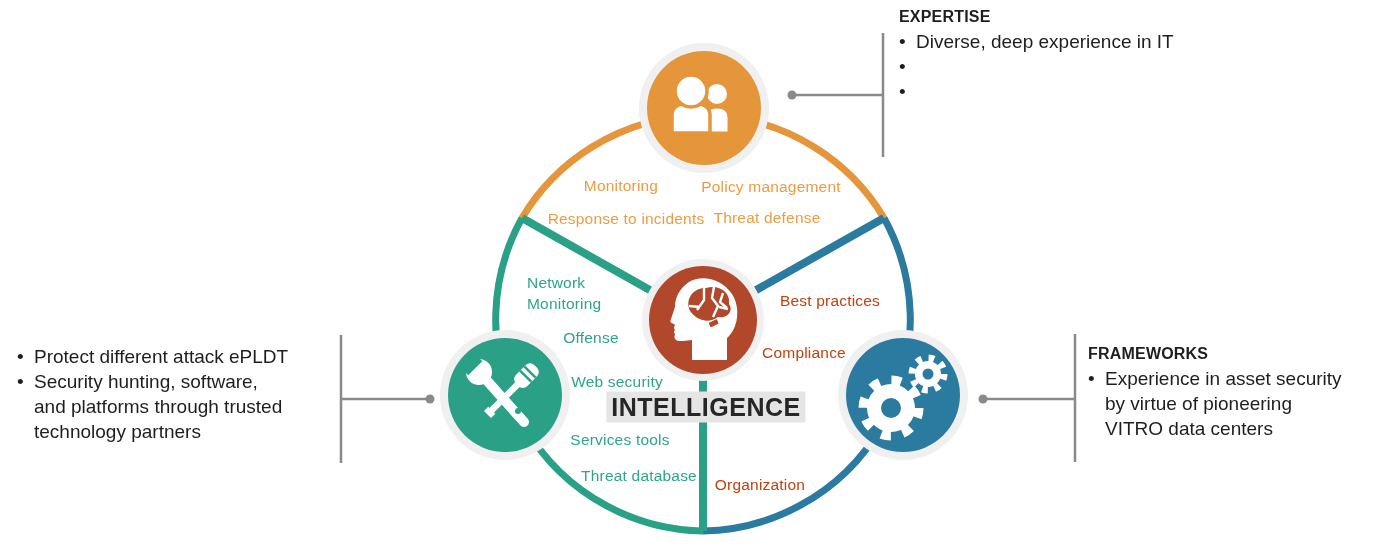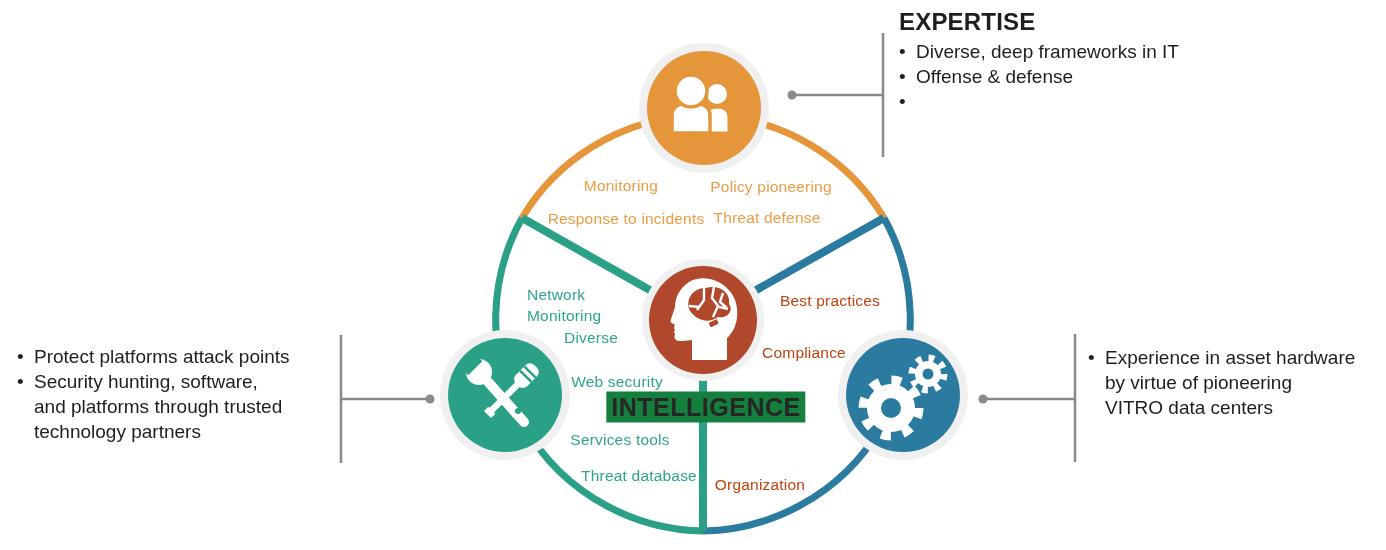--- a/index.html
+++ b/index.html
@@ -17,26 +17,26 @@
     position:absolute;font-size:15.5px;white-space:pre-line;
     line-height:21px;letter-spacing:.2px;
   }
   .c-orange{color:#EC9C43;}
   .c-teal{color:#2EA58B;}
   .c-blue{color:#c2410c;}
   
   .intel{
     position:absolute;left:706px;top:407px;transform:translate(-50%,-50%);
     font-size:25px;font-weight:bold;letter-spacing:.5px;color:#262626;
-    background:#15803d;padding:1px 5px;white-space:nowrap;
+    background:#e5e5e5;padding:1px 5px;white-space:nowrap;
   }
   
   .block{position:absolute;color:#1E1E1E;}
   .block h3{
-    margin:0 0 3px 0;font-size:24px;font-weight:bold;letter-spacing:.2px;
+    margin:0 0 3px 0;font-size:16px;font-weight:bold;letter-spacing:.2px;
   }
   .bullet{display:flex;font-size:19px;line-height:25px;}
   .bullet .bdot{width:17px;flex:none;}
   .bullet .btxt{white-space:pre-line;}
 </style>
 </head>
 <body>
 
 <div class="stage">
 
@@ -117,67 +117,67 @@
         <path d="M 11,-33 L 9,-22 L 15,-14 L 10,-3"></path>
         <path d="M 20,-27 L 17,-18 L 24,-12"></path>
         <path d="M -14,-14 L -3,-13"></path>
         <path d="M 16,-13 L 25,-11"></path>
       </g>
       <rect x="6" y="1" width="9" height="5" rx="1" transform="rotate(-25 10 3)" fill="#B1482B"></rect>
     </g>
   </svg>
 
   <div class="lbl c-orange" style="left:621px;top:186px">Monitoring</div>
-  <div class="lbl c-orange" style="left:771px;top:187px">Policy pioneering</div>
+  <div class="lbl c-orange" style="left:771px;top:187px">Policy management</div>
   <div class="lbl c-orange" style="left:626px;top:219px">Response to incidents</div>
   <div class="lbl c-orange" style="left:767px;top:218px">Threat defense</div>
 
-  <div class="lbl-ml c-teal" style="left:527px;top:284px">Network
+  <div class="lbl-ml c-teal" style="left:527px;top:272px">Network
 Monitoring</div>
-  <div class="lbl c-teal" style="left:591px;top:338px">Diverse</div>
+  <div class="lbl c-teal" style="left:591px;top:338px">Offense</div>
   <div class="lbl c-teal" style="left:617px;top:382px">Web security</div>
   <div class="lbl c-teal" style="left:620px;top:440px">Services tools</div>
   <div class="lbl c-teal" style="left:639px;top:476px">Threat database</div>
 
   <div class="lbl c-blue" style="left:830px;top:301px">Best practices</div>
   <div class="lbl c-blue" style="left:804px;top:353px">Compliance</div>
   <div class="lbl c-blue" style="left:760px;top:485px">Organization</div>
 
   <div class="intel">INTELLIGENCE</div>
 
   <div class="block" style="left:899px;top:8px;width:350px">
     <h3>EXPERTISE</h3>
     <div class="bullet">
       <span class="bdot">•</span>
-      <span class="btxt">Diverse, deep frameworks in IT</span>
+      <span class="btxt">Diverse, deep experience in IT</span>
     </div>
     <div class="bullet">
       <span class="bdot">•</span>
-      <span class="btxt">Offense &amp; defense</span>
     </div>
     <div class="bullet">
       <span class="bdot">•</span>
     </div>
   </div>
 
   <div class="block" style="left:17px;top:344px;width:330px">
     <div class="bullet">
       <span class="bdot">•</span>
-      <span class="btxt">Protect platforms attack points</span>
+      <span class="btxt">Protect different attack ePLDT</span>
     </div>
     <div class="bullet">
       <span class="bdot">•</span>
       <span class="btxt">Security hunting, software,
 and platforms through trusted
 technology partners</span>
     </div>
   </div>
 
   <div class="block" style="left:1088px;top:345px;width:295px">
+    <h3>FRAMEWORKS</h3>
     <div class="bullet">
       <span class="bdot">•</span>
-      <span class="btxt">Experience in asset hardware
+      <span class="btxt">Experience in asset security
 by virtue of pioneering
 VITRO data centers</span>
     </div>
   </div>
 
 </div>
 
 </body></html>

